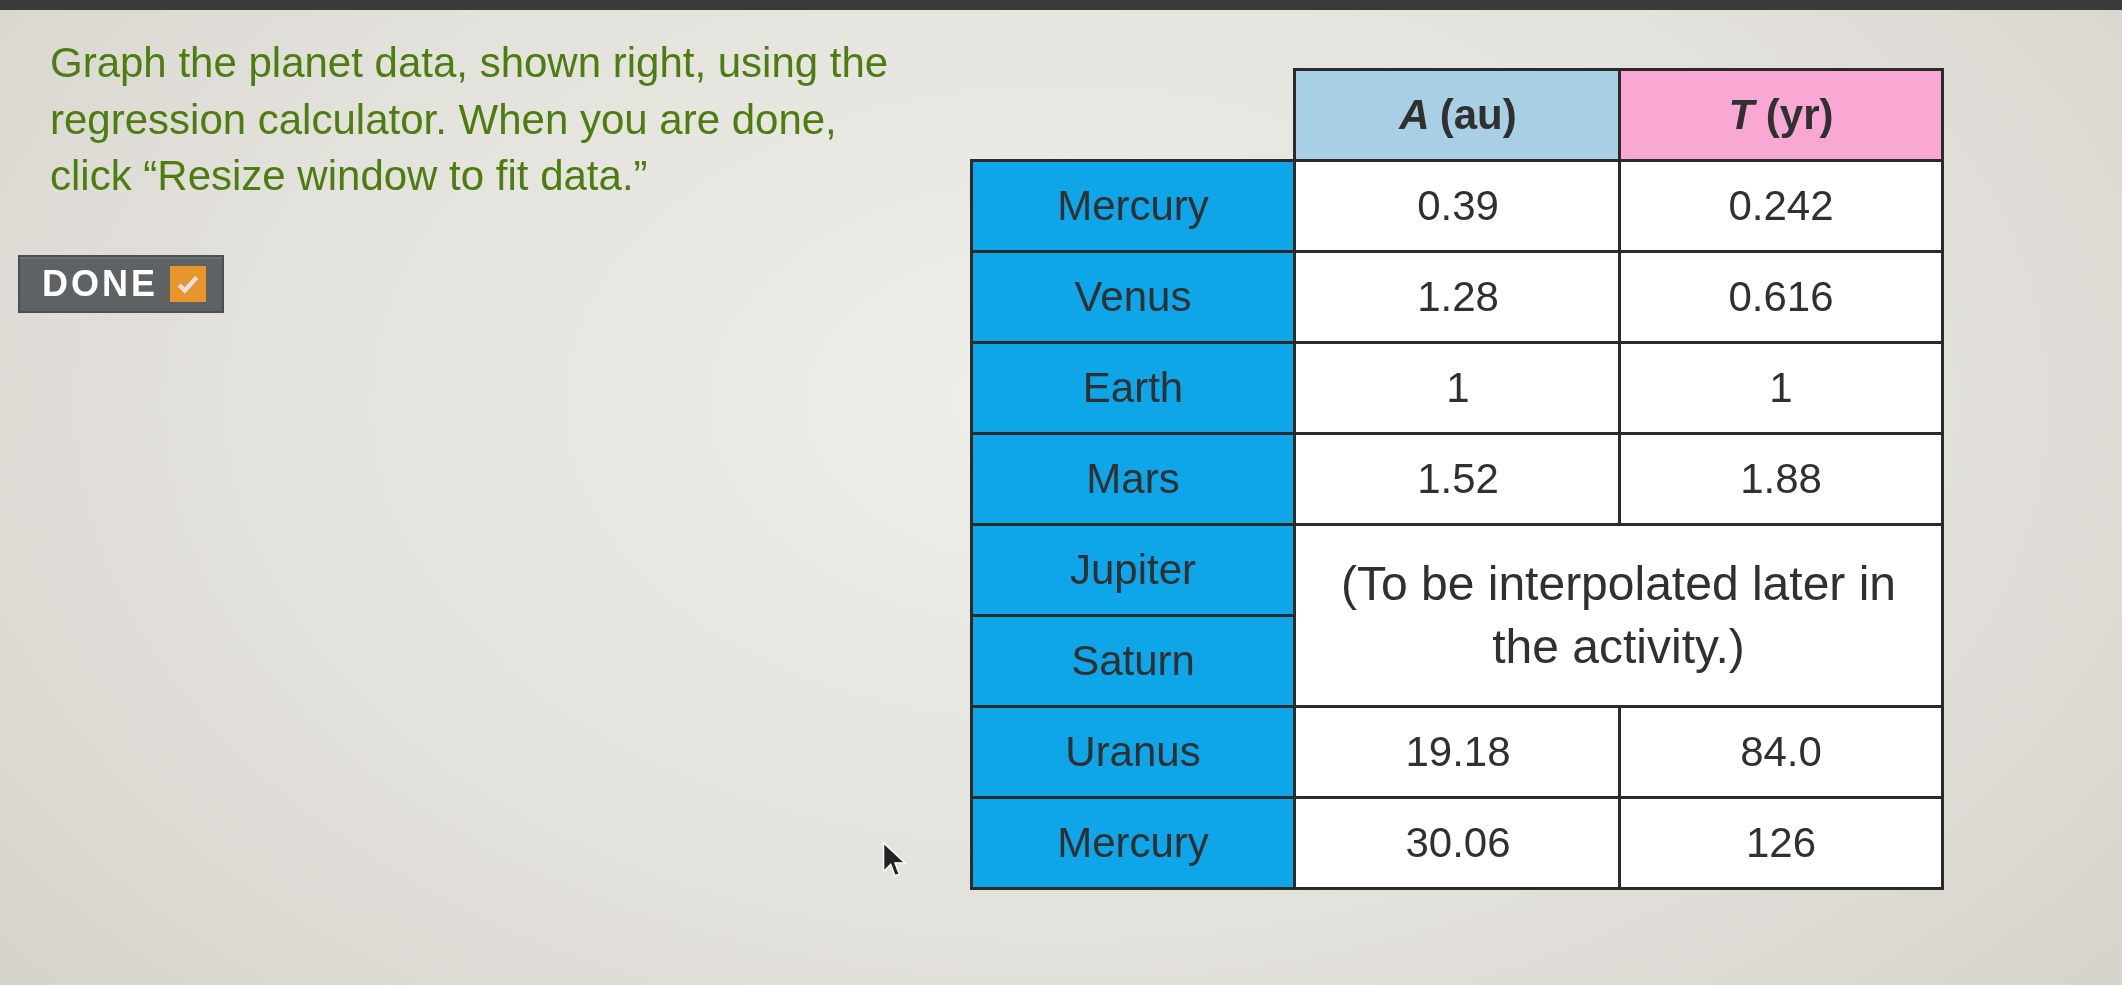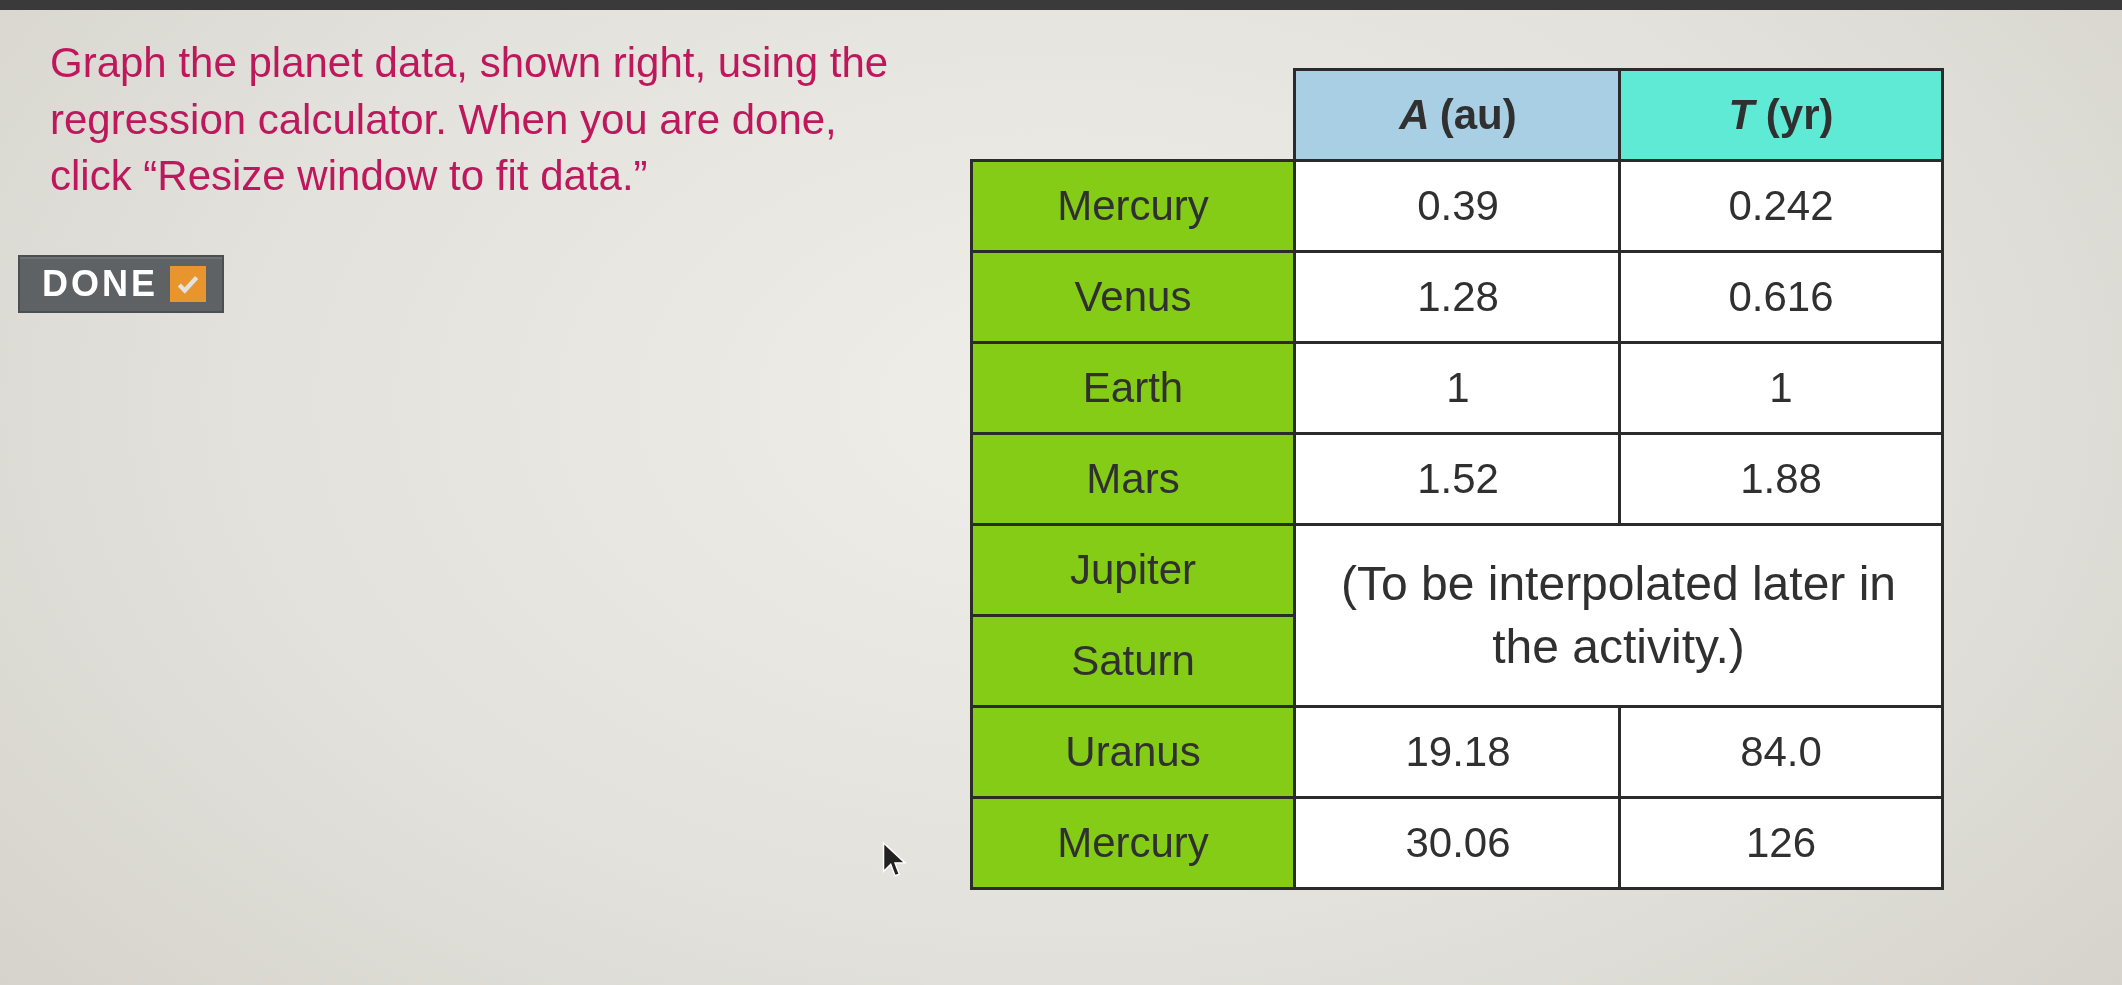--- a/index.html
+++ b/index.html
@@ -15,21 +15,21 @@
     position: relative;
     background: radial-gradient(ellipse 1400px 900px at 50% 40%, #f0eee8 0%, #e3e1db 60%, #d5d3cc 100%);
     border-top: 10px solid #3a3a3a;
   }
   .instructions {
     position: absolute;
     left: 50px;
     top: 25px;
     font-size: 42px;
     line-height: 1.35;
-    color: #be185d;
+    color: #4d7c0f;
     max-width: 840px;
   }
   .done-badge {
     position: absolute;
     left: 18px;
     top: 245px;
     background: #5e6265;
     color: #ffffff;
     font-size: 36px;
     font-weight: 700;
@@ -76,26 +76,26 @@
   .data-table .col-a { width: 300px; padding-left: 12px; }
   .data-table .col-t { width: 300px; }
   .data-table th.hdr-blank { border: none; background: transparent; }
   .data-table th.hdr-a {
     background: #a8cfe4;
     font-weight: 700;
     font-style: italic;
   }
   .data-table th.hdr-a span.unit { font-style: normal; font-weight: 700; }
   .data-table th.hdr-t {
-    background: #5eead4;
+    background: #f9a8d4;
     font-weight: 700;
     font-style: italic;
   }
   .data-table th.hdr-t span.unit { font-style: normal; font-weight: 700; }
-  .data-table td.planet-name { background: #84cc16; }
+  .data-table td.planet-name { background: #0ea5e9; }
   .data-table td.interp {
     font-size: 48px;
     line-height: 1.3;
     padding: 10px 20px;
   }
   .cursor {
     position: absolute;
     left: 880px;
     top: 830px;
     width: 30px;

